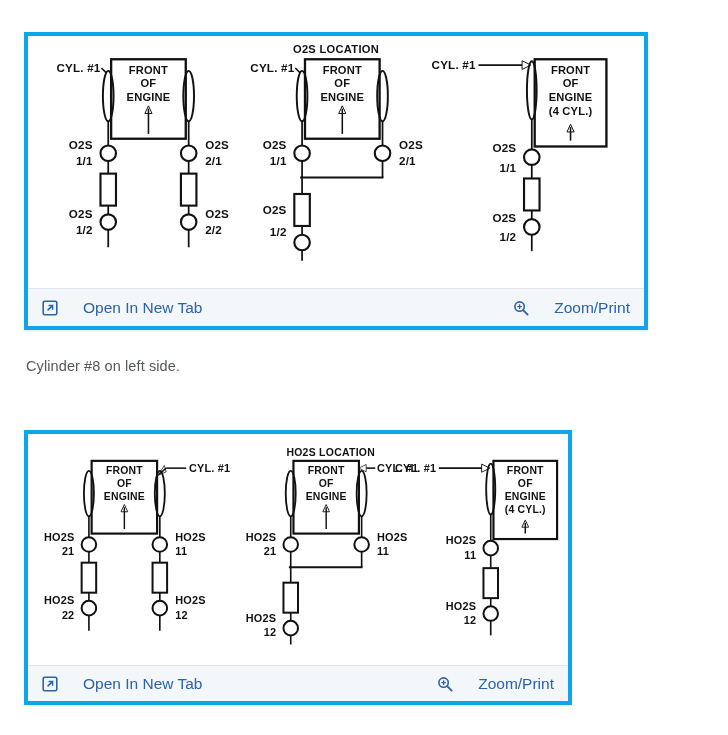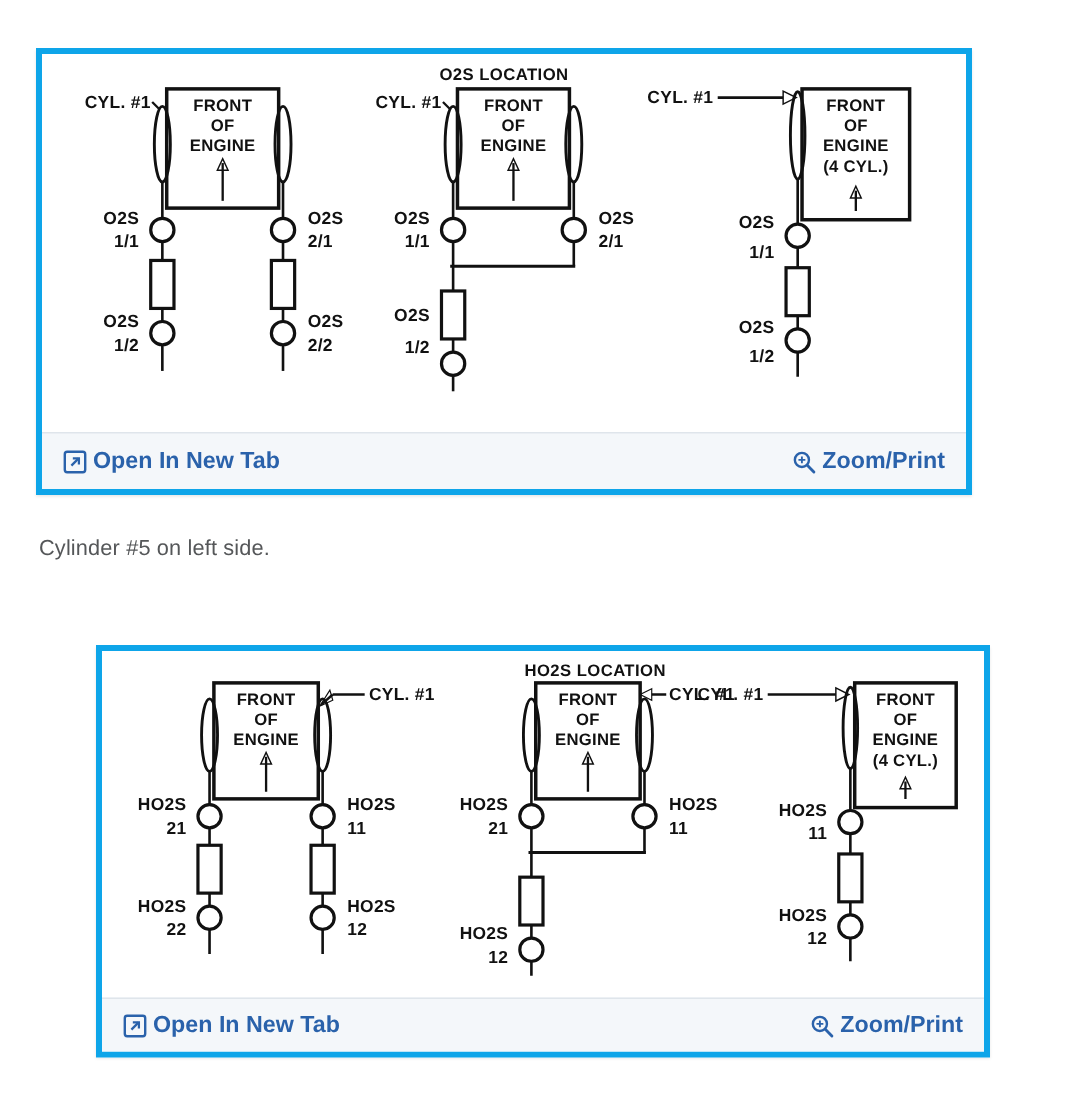--- a/index.html
+++ b/index.html
@@ -23,21 +23,21 @@
 
   
   .figure-panel {
     position: absolute;
     background: #ffffff;
     border: 4px solid #0ea5e9;
     box-sizing: border-box;
     box-shadow: 0 1px 2px rgba(0,0,0,0.10);
   }
   .panel-1 { left: 24px; top: 32px;  width: 624px; height: 298px; }
-  .panel-2 { left: 24px; top: 430px; width: 596px; height: 275px; margin-left: 40px; }
+  .panel-2 { left: 24px; top: 430px; width: 548px; height: 275px; }
 
   .figure-canvas {
     position: absolute;
     left: 0; top: 0; right: 0;
     bottom: 38px;
     overflow: hidden;
   }
   .panel-2 .figure-canvas { bottom: 36px; }
 
   .figure-canvas svg {
@@ -56,28 +56,27 @@
     display: flex;
     align-items: center;
     justify-content: space-between;
     padding: 0 14px;
     box-sizing: border-box;
   }
   .panel-2 .fig-footer { height: 36px; }
 
   .fig-link {
     display: inline-flex;
-    gap: 4px;
+    gap: 25px;
     color: #2a62ab;
     font-size: 15.5px;
     font-family: "Liberation Sans", sans-serif;
     text-decoration: none;
     cursor: pointer;
     white-space: nowrap;
-    font-weight: bold;
   }
   .fig-link .lbl { line-height: 1; }
 
   .ico { display: inline-block; width: 16px; height: 16px; flex: 0 0 auto; }
   .ico svg { display: block; width: 16px; height: 16px; }
 
   
   .caption {
     position: absolute;
     left: 26px;
@@ -247,21 +246,21 @@
               <circle cx="6.6" cy="6.6" r="4.7" fill="none" stroke="#2a62ab" stroke-width="1.6"></circle>
               <path d="M10.2 10.2 L14.6 14.6" stroke="#2a62ab" stroke-width="1.9" stroke-linecap="round"></path>
               <path d="M6.6 4.3 L6.6 8.9 M4.3 6.6 L8.9 6.6" stroke="#2a62ab" stroke-width="1.25"></path>
             </svg>
         </span>
         <span class="lbl">Zoom/Print</span>
       </a>
     </div>
   </div>
 
-  <div class="caption">Cylinder #5 on left side.</div>
+  <div class="caption">Cylinder #8 on left side.</div>
 
   <div class="figure-panel panel-2">
 
     <div class="figure-canvas">
       <svg viewBox="0 0 594 239" preserveAspectRatio="xMidYMid meet">
 
         <text class="dg-title" x="333" y="17" text-anchor="middle">HO2S LOCATION</text>
 
         <g>
           <rect class="ln" x="70" y="22" width="72" height="80" stroke-width="2.4" fill="#fff"></rect>

